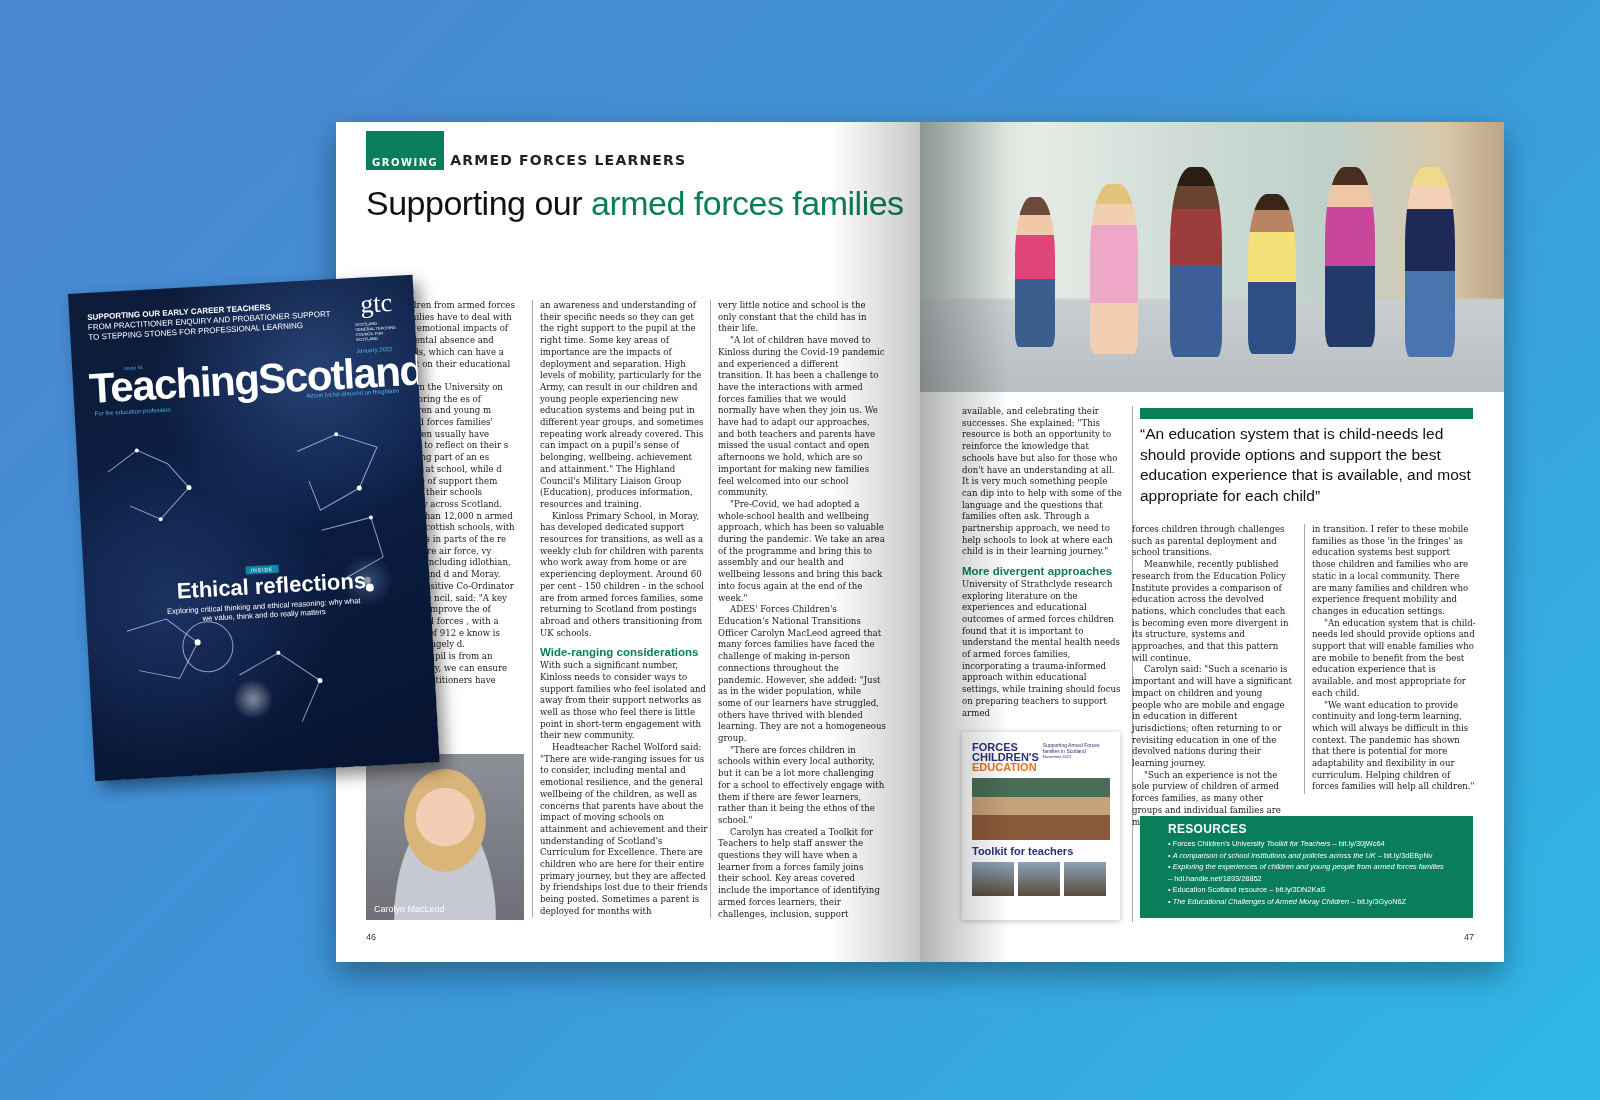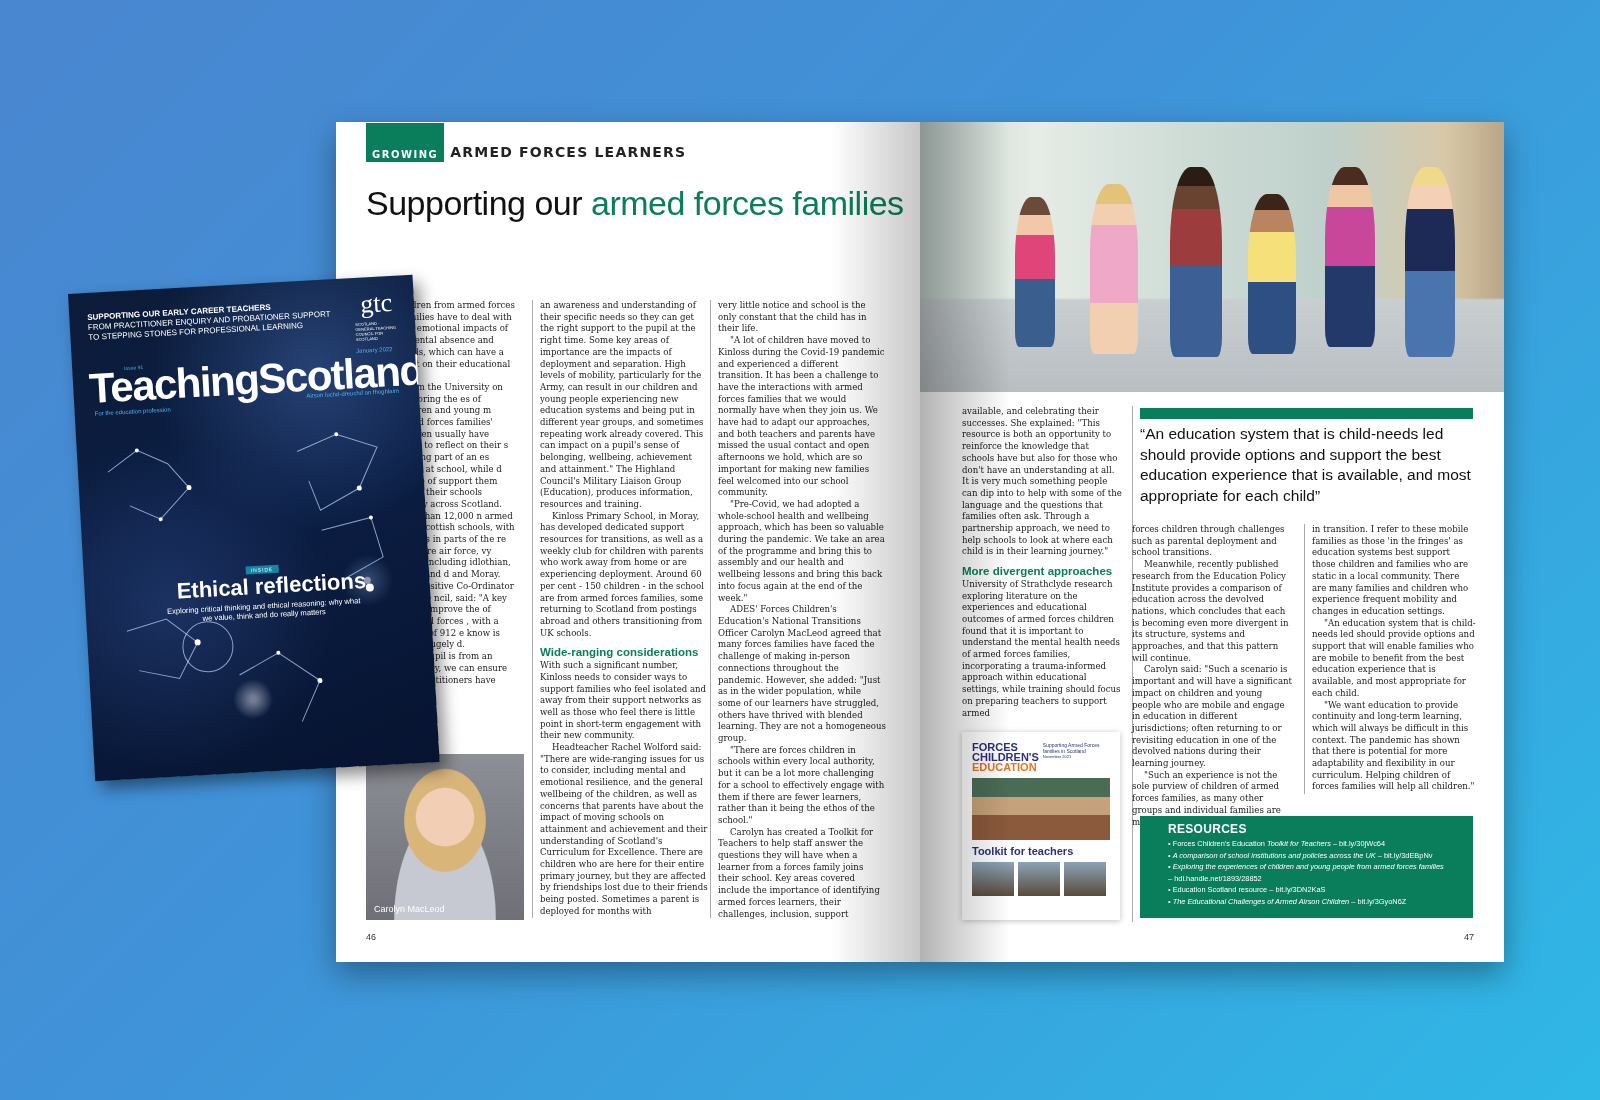--- a/index.html
+++ b/index.html
@@ -20,21 +20,21 @@
   .gutter-shadow-l {
     position: absolute; right: 0; top: 0; width: 90px; height: 100%;
     background: linear-gradient(to right, rgba(0,0,0,0), rgba(0,0,0,0.22));
     pointer-events: none; z-index: 3;
   }
   .gutter-shadow-r {
     position: absolute; left: 0; top: 0; width: 90px; height: 100%;
     background: linear-gradient(to left, rgba(0,0,0,0), rgba(0,0,0,0.30));
     pointer-events: none; z-index: 3;
   }
-  .section-tag { position: absolute; left: 30px; top: 0; display: flex; align-items: flex-end; height: 40px; }
+  .section-tag { position: absolute; left: 30px; top: 8px; display: flex; align-items: flex-end; height: 40px; }
   .section-tag .green-block {
     background: #0a7d5a; color: #fff; font-family: "DejaVu Sans", sans-serif;
     font-size: 10px; font-weight: bold; letter-spacing: 1.5px; padding: 26px 6px 2px 6px;
   }
   .section-tag .tag-rest {
     font-family: "DejaVu Sans", sans-serif; font-size: 14px; font-weight: bold;
     letter-spacing: 1.2px; color: #222; padding: 0 0 2px 6px;
   }
   .headline {
     position: absolute; left: 30px; top: 62px; font-family: "Liberation Sans", sans-serif;
@@ -221,26 +221,26 @@
     <div class="col-rule" style="left:384px; top:402px; height:270px;"></div>
     <div class="col" style="left:392px; top:402px; width:164px;">
       <p class="first">in transition. I refer to these mobile families as those 'in the fringes' as education systems best support those children and families who are static in a local community. There are many families and children who experience frequent mobility and changes in education settings.</p>
       <p>"An education system that is child-needs led should provide options and support that will enable families who are mobile to benefit from the best education experience that is available, and most appropriate for each child.</p>
       <p>"We want education to provide continuity and long-term learning, which will always be difficult in this context. The pandemic has shown that there is potential for more adaptability and flexibility in our curriculum. Helping children of forces families will help all children."</p>
     </div>
 
     <div class="resources">
       <h4>RESOURCES</h4>
       <ul>
-        <li>• <span>Forces Children's Education </span><span class="it">Toolkit for Teachers</span><span> – </span><b>bit.ly/30jWc64</b></li>
+        <li>• <span>Forces Children's University </span><span class="it">Toolkit for Teachers</span><span> – </span><b>bit.ly/30jWc64</b></li>
         <li>• <span class="it">A comparison of school institutions and policies across the UK</span><span> – </span><b>bit.ly/3dEBpNv</b></li>
         <li>• <span class="it">Exploring the experiences of children and young people from armed forces families</span></li>
         <li><span>  – </span><b>hdl.handle.net/1893/28852</b></li>
         <li>• <span>Education Scotland resource – </span><b>bit.ly/3DN2KaS</b></li>
-        <li>• <span class="it">The Educational Challenges of Armed Airson Children</span><span> – </span><b>bit.ly/3GyoN6Z</b></li>
+        <li>• <span class="it">The Educational Challenges of Armed Moray Children</span><span> – </span><b>bit.ly/3GyoN6Z</b></li>
       </ul>
     </div>
     <div class="page-num" style="right:30px;">47</div>
     <div class="gutter-shadow-r"></div>
   </div>
 </div>
 
 <div class="cover">
   <div class="kicker">
     <b>SUPPORTING OUR EARLY CAREER TEACHERS</b><br>

